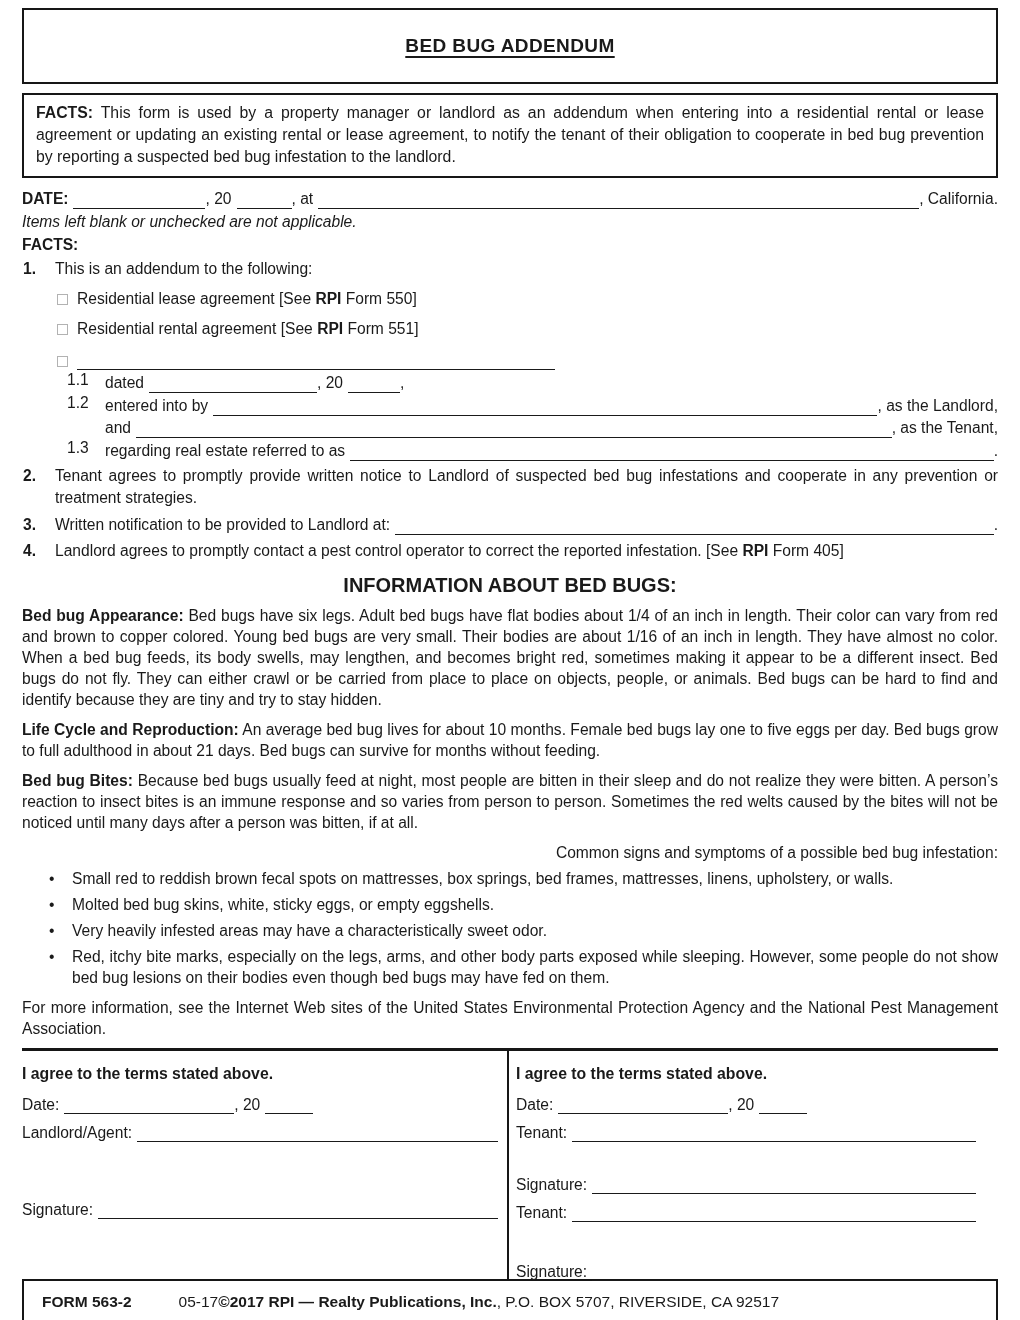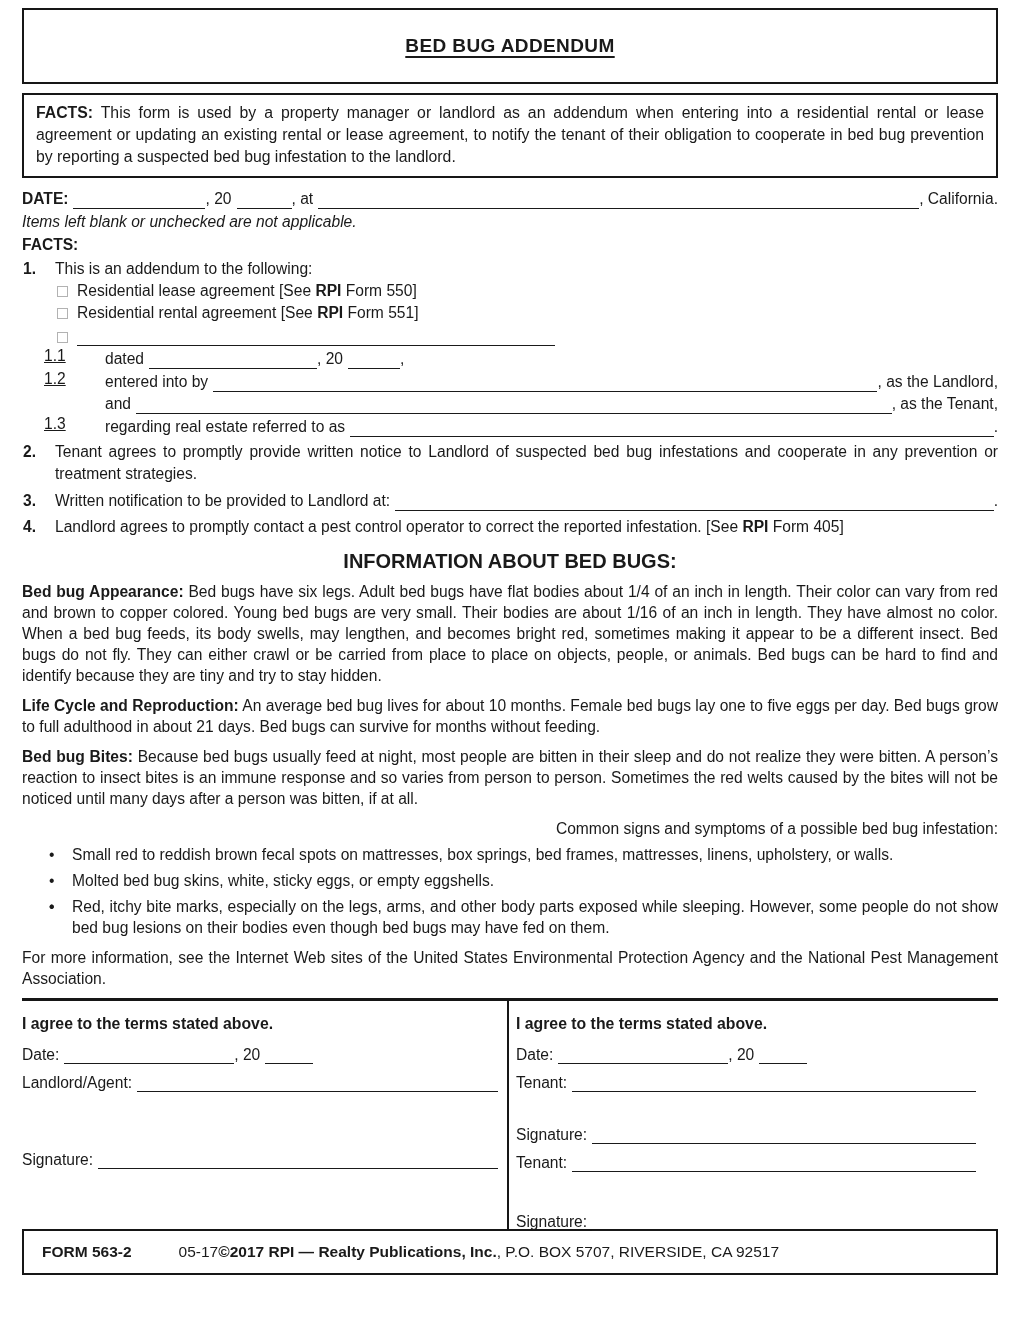--- a/index.html
+++ b/index.html
@@ -44,30 +44,30 @@
   .blank.grow { flex: 1 1 auto; }
   .seg { white-space: pre; }
   
   .date-line { margin-top: 8px; height: 23px; }
   .instr { margin-top: 2px; line-height: 22px; }
   .facts-h { line-height: 22px; margin-top: 1px; }
   
   .fact { position: relative; padding-left: 33px; margin-top: 2px; line-height: 22px; }
   .fact-num { position: absolute; left: 1px; top: 0; font-weight: bold; }
   .fact-body { text-align: justify; }
-  .cb-row { display: flex; align-items: center; height: 22px; padding-left: 35px; }
+  .cb-row { display: flex; align-items: center; height: 22px; padding-left: 35px; margin-top: 8px; }
   .cb-row.blank-row { align-items: flex-end; }
   .checkbox {
     width: 11px; height: 11px; flex: 0 0 11px;
     border: 1.5px solid #b2b2b2; background: #fff;
     margin-right: 9px;
   }
   .cb-row.blank-row .checkbox { margin-bottom: 3px; }
   .sub { position: relative; padding-left: 83px; margin-top: 1px; }
-  .sub .sub-num { position: absolute; left: 22px; top: 0; text-decoration: underline; }
+  .sub .sub-num { position: absolute; left: 45px; top: 0; }
   .sub .row { height: 22px; }
   
   .info-h { text-align: center; font-weight: bold; font-size: 20px; margin-top: 12px; line-height: 22px; }
   p.para { margin-top: 9px; line-height: 21px; text-align: justify; }
   .bullets { margin-top: 3px; }
   .bullet-item { position: relative; padding-left: 50px; margin-top: 5px; line-height: 21px; text-align: justify; }
   .bullet-marker { position: absolute; left: 27px; top: 0; }
   
   .dbl-rule { margin-top: 9px; height: 3px; border-top: 2.5px solid #161616; border-bottom: 1.2px solid #161616; }
   .sig-section { display: flex; height: 228px; }
@@ -203,20 +203,21 @@
   <div class="bullet-item">
     <span class="bullet-marker">•</span>
     <span>Small red to reddish brown fecal spots on mattresses, box springs, bed frames, mattresses, linens, upholstery, or walls.</span>
   </div>
   <div class="bullet-item">
     <span class="bullet-marker">•</span>
     <span>Molted bed bug skins, white, sticky eggs, or empty eggshells.</span>
   </div>
   <div class="bullet-item">
     <span class="bullet-marker">•</span>
+    <span>Very heavily infested areas may have a characteristically sweet odor.</span>
   </div>
   <div class="bullet-item">
     <span class="bullet-marker">•</span>
     <span>Red, itchy bite marks, especially on the legs, arms, and other body parts exposed while sleeping. However, some people do not show bed bug lesions on their bodies even though bed bugs may have fed on them.</span>
   </div>
 </div>
 
 <p class="para">For more information, see the Internet Web sites of the United States Environmental Protection Agency and the National Pest Management Association.</p>
 
 <div class="dbl-rule"></div>

